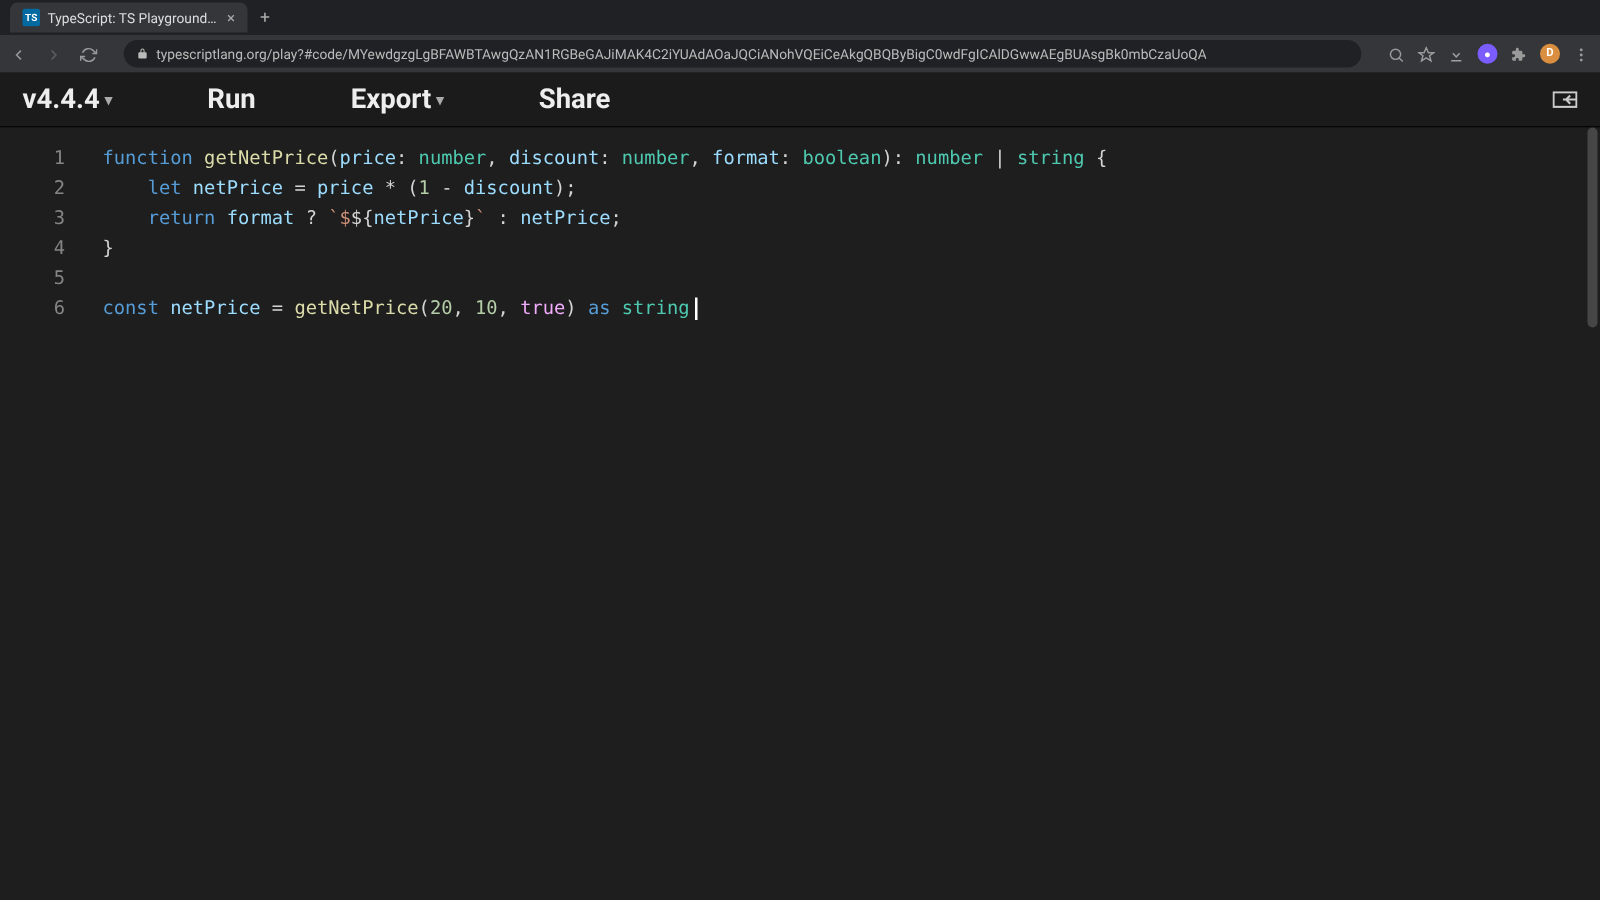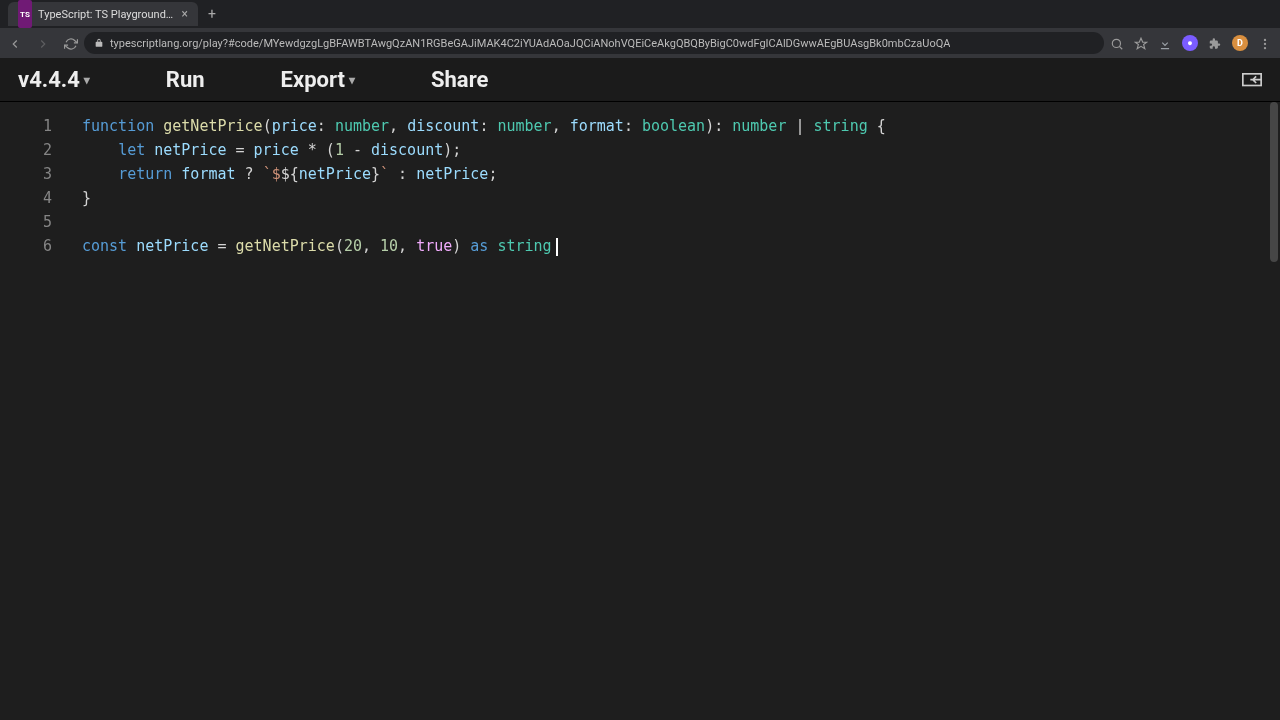--- a/index.html
+++ b/index.html
@@ -17,31 +17,31 @@
   height: 28px; display: flex; align-items: center;
   background: #202124; padding-left: 8px;
 }
 .tab {
   display: flex; align-items: center; gap: 6px;
   background: #35363a; height: 24px; padding: 0 10px;
   border-radius: 6px 6px 0 0; font-size: 11px; color: #ddd;
   max-width: 190px;
 }
 .tab .favicon {
-  width: 14px; height: 28px; background: #701a75;
+  width: 14px; height: 14px; background: #0369a1;
   border-radius: 2px; display: flex; align-items: center; justify-content: center;
   font-size: 8px; font-weight: bold; color: white;
 }
 .tab .title { white-space: nowrap; overflow: hidden; text-overflow: ellipsis; flex: 1; }
 .tab .close { font-size: 12px; color: #aaa; cursor: pointer; }
 .new-tab { color: #aaa; font-size: 14px; margin-left: 10px; cursor: pointer; }
 
 .addr-bar {
   height: 30px; display: flex; align-items: center;
-  background: #35363a; padding: 0 8px; gap: 6px;
+  background: #35363a; padding: 0 8px; gap: 21px;
 }
 .nav-icons { display: flex; gap: 14px; align-items: center; }
 .nav-icon { width: 14px; height: 14px; color: #9a9a9a; cursor: pointer; }
 .nav-icon svg { width: 100%; height: 100%; }
 .url-box {
   flex: 1; background: #202124; border-radius: 14px;
   height: 22px; display: flex; align-items: center;
   padding: 0 10px; font-size: 11px; color: #bbb; gap: 6px;
 }
 .url-box .lock { width: 10px; height: 10px; }

